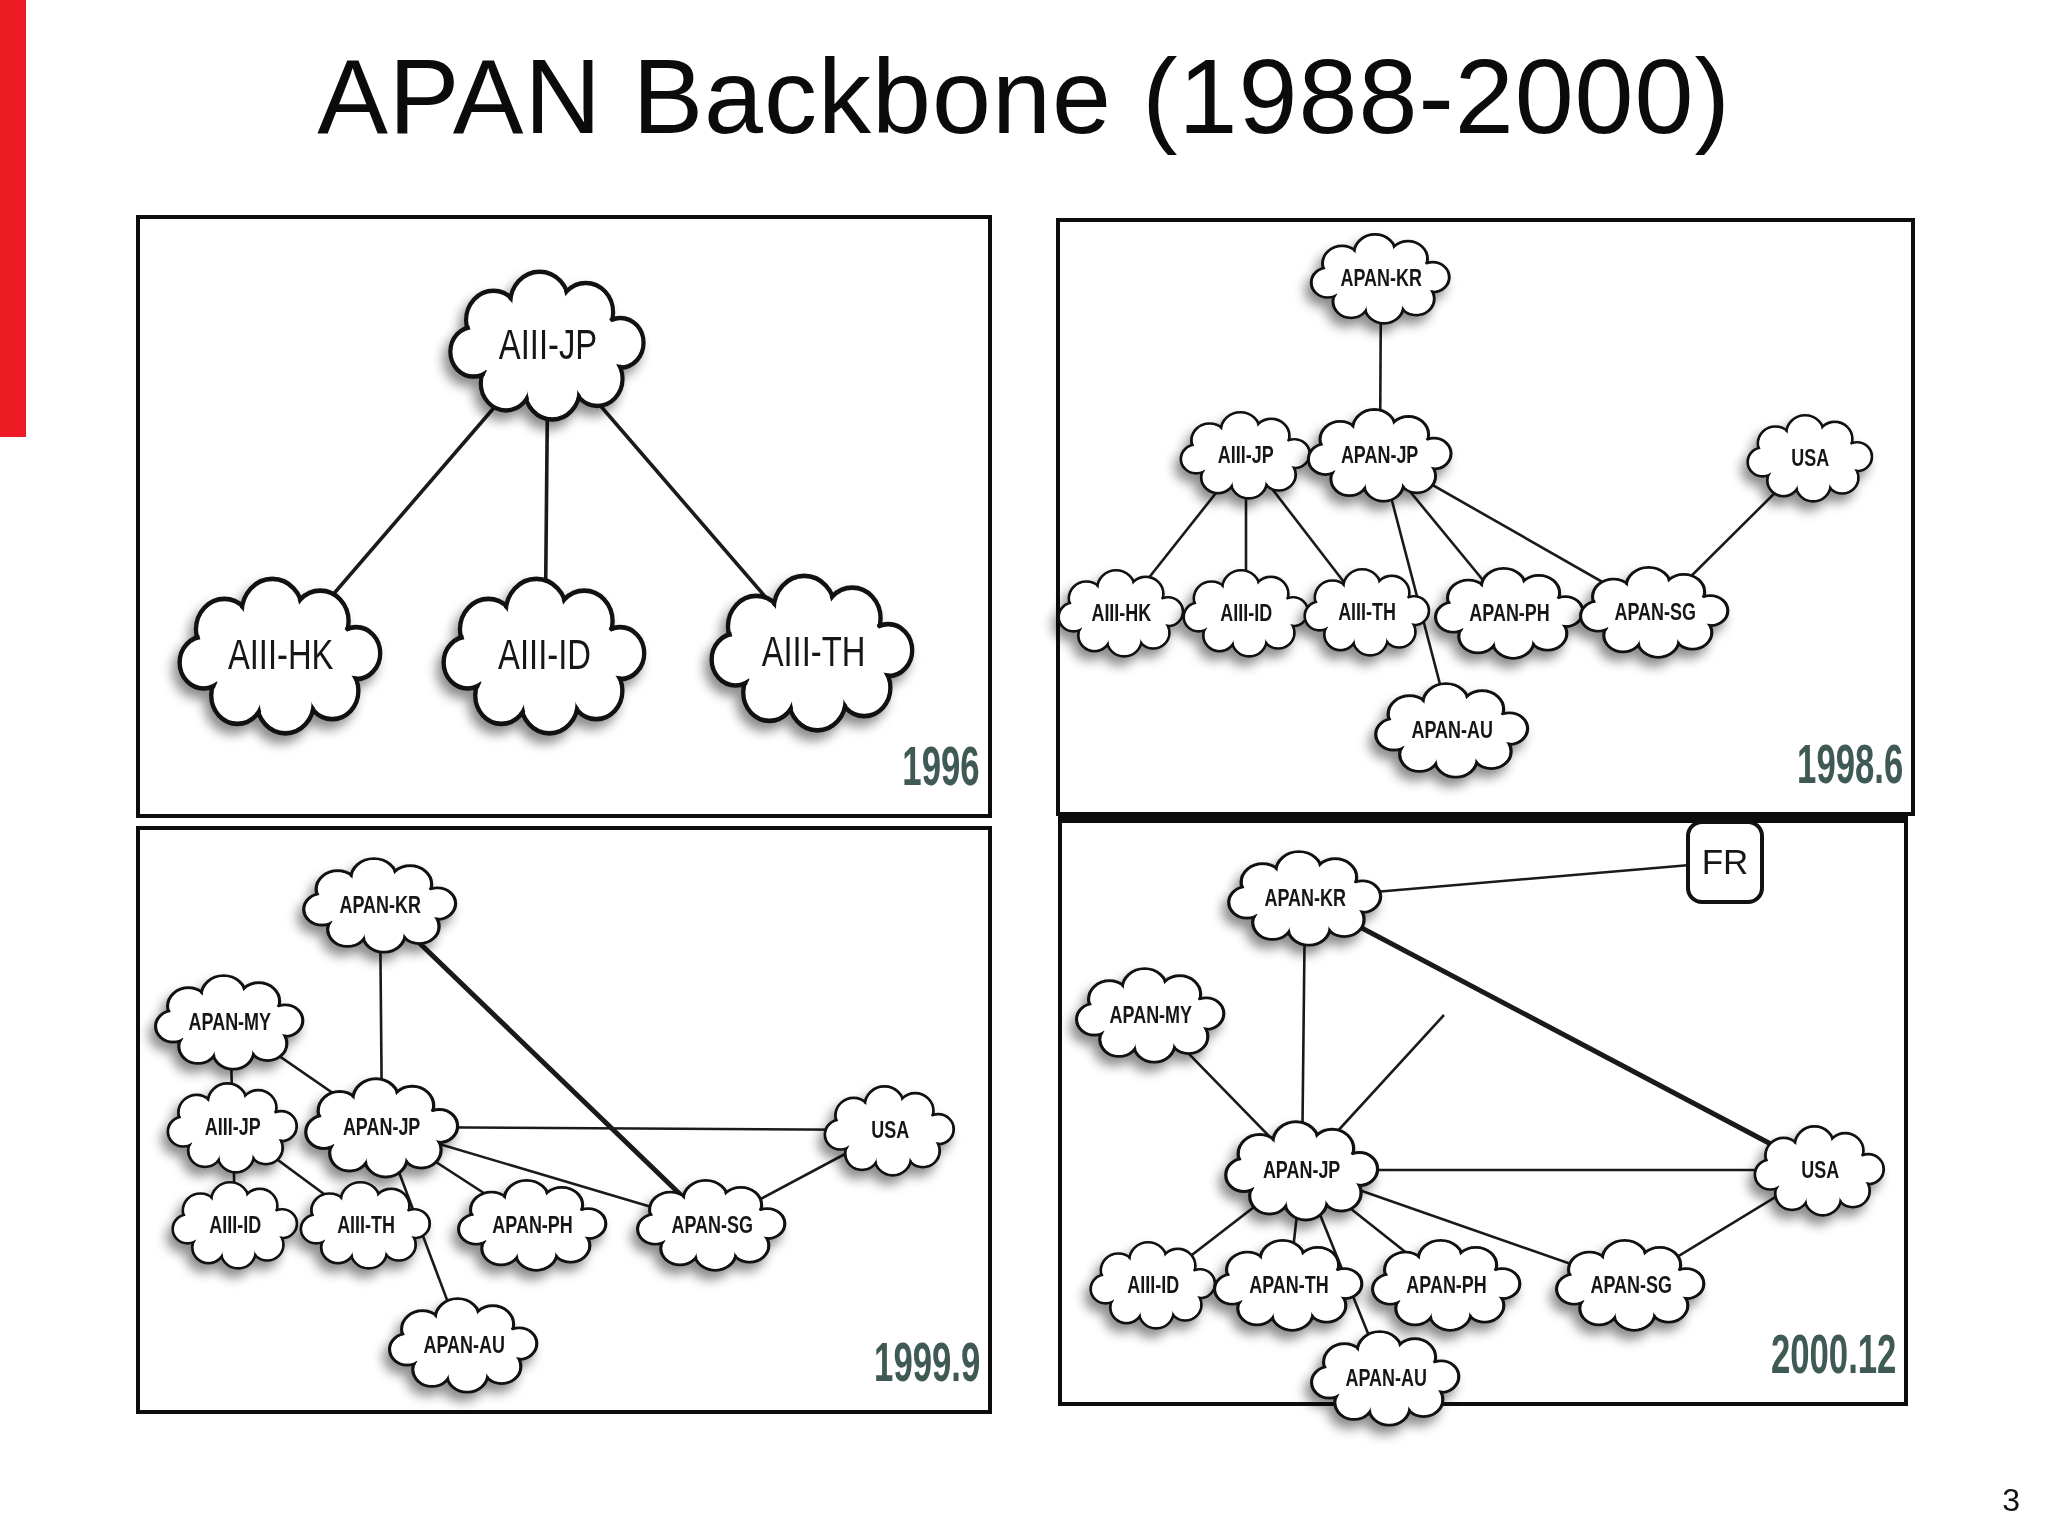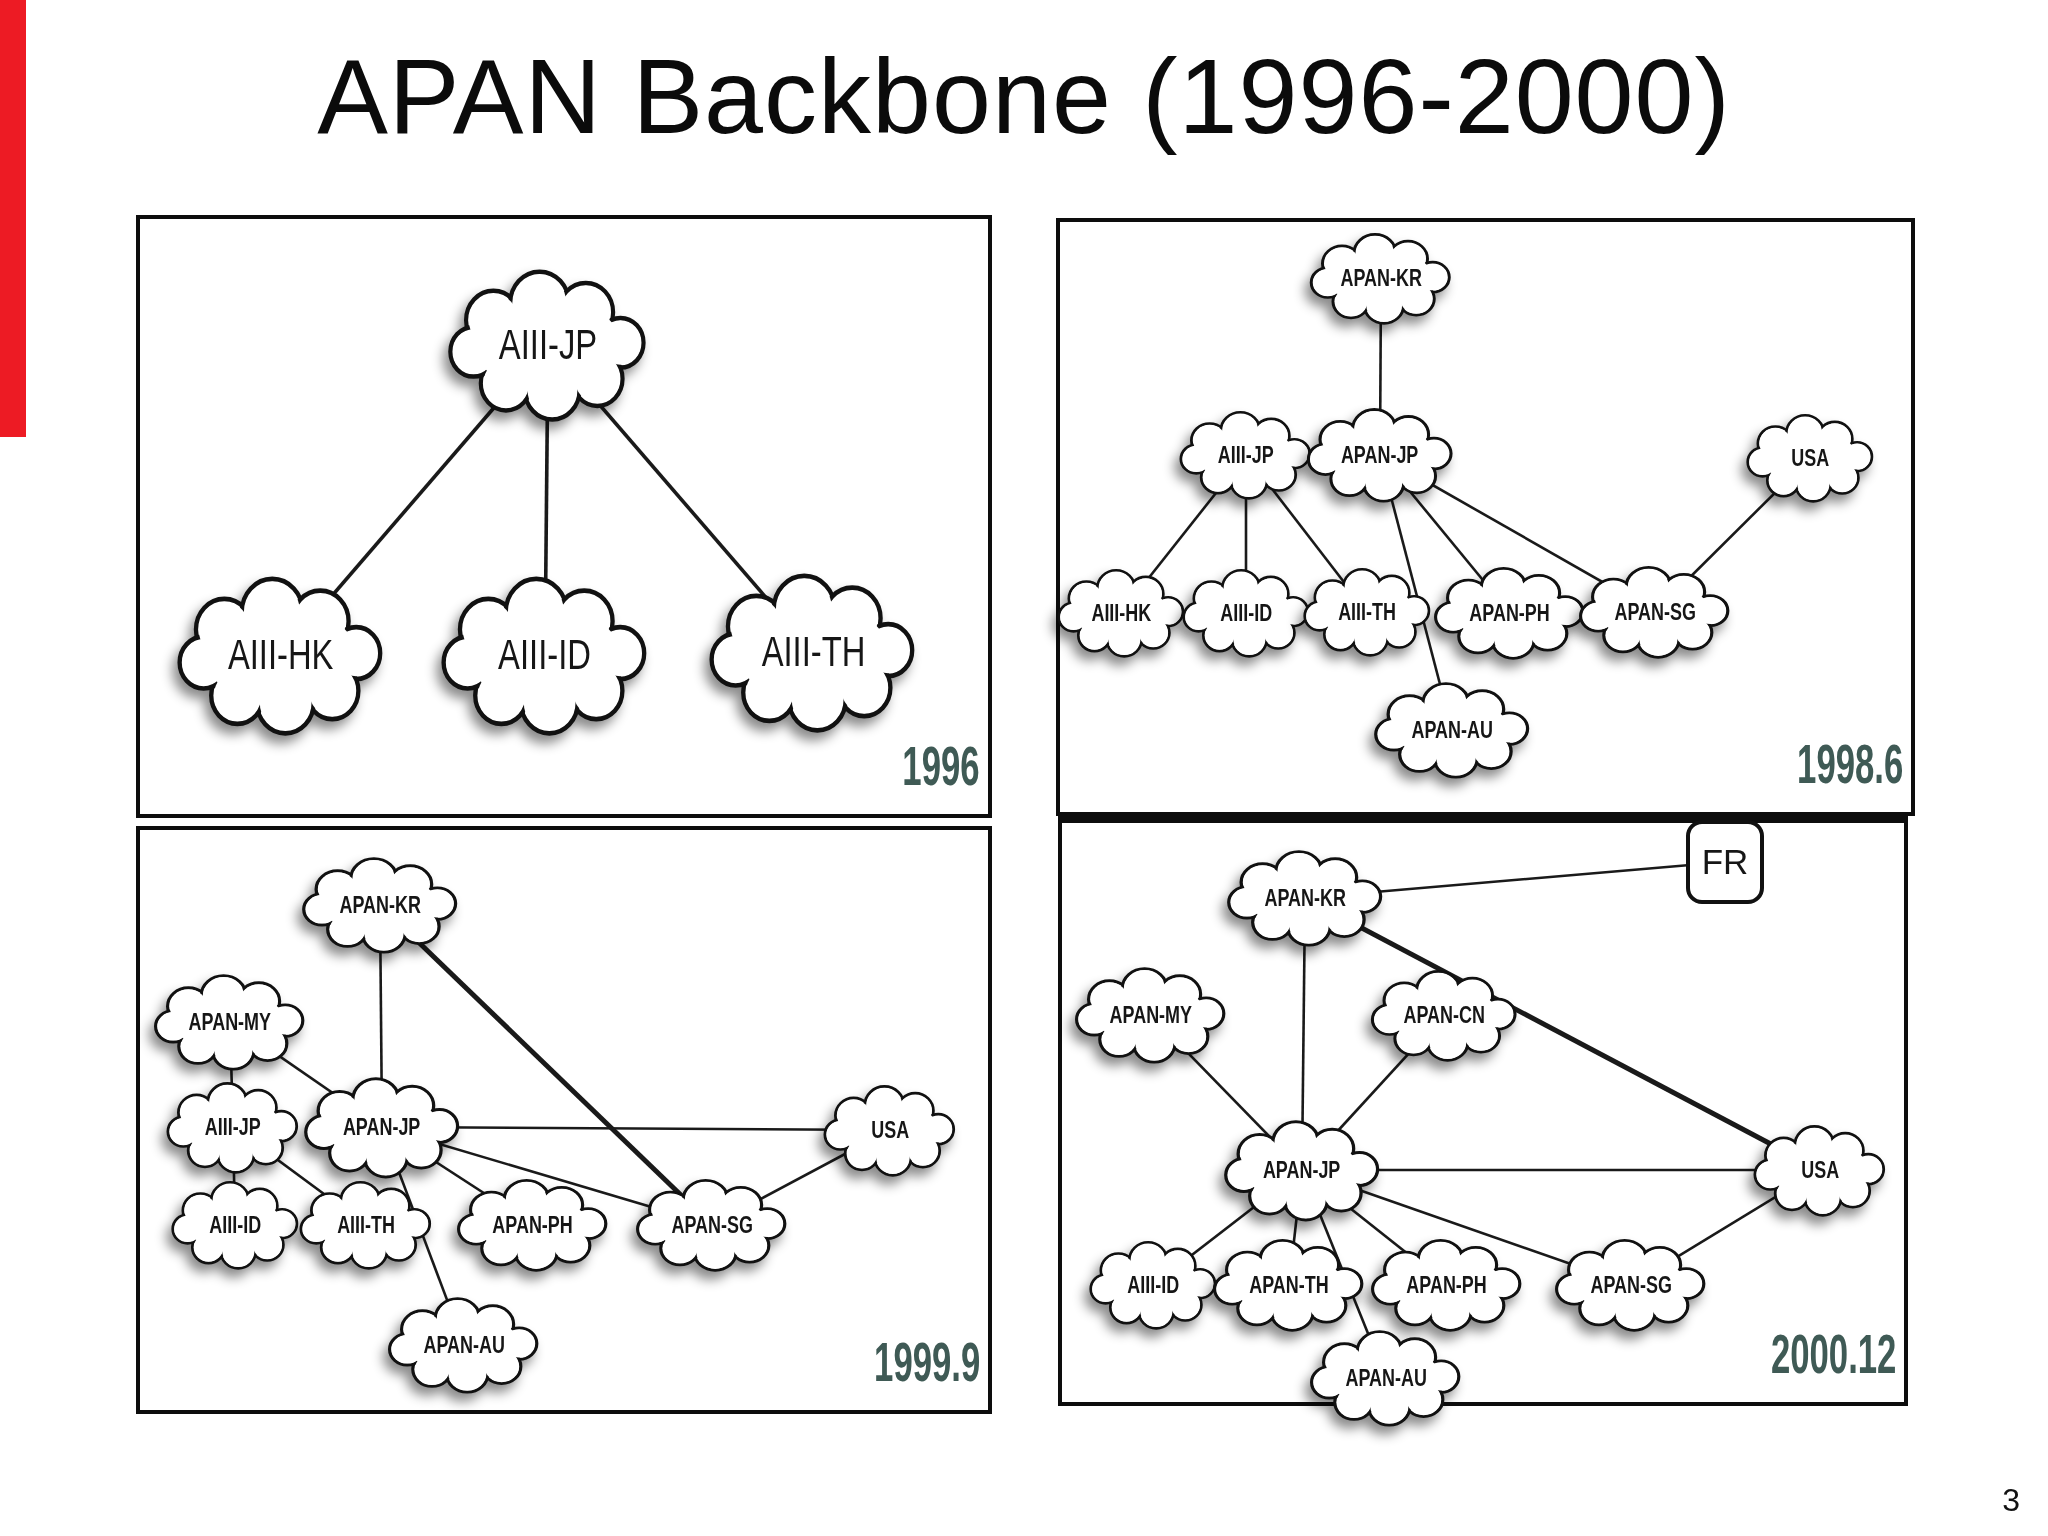--- a/index.html
+++ b/index.html
@@ -51,21 +51,21 @@
           <circle cx="147" cy="100" r="21.5"></circle>
           <circle cx="104" cy="110" r="23.5"></circle>
           <circle cx="60" cy="104" r="21.5"></circle>
           <circle cx="29" cy="76" r="19.5"></circle>
         </g>
       </symbol>
     </defs>
   </svg>
 
   <div id="accent-bar" style="background: rgb(237, 27, 36);"></div>
-  <div id="title">APAN Backbone (1996-2000)</div>
+  <div id="title">APAN Backbone (1988-2000)</div>
   <svg id="edges" width="2048" height="1536">
       <line x1="548" y1="345" x2="281" y2="655" stroke="#1a1a1a" stroke-width="3.6"></line>
       <line x1="548" y1="345" x2="545" y2="655" stroke="#1a1a1a" stroke-width="3.6"></line>
       <line x1="548" y1="345" x2="813" y2="652" stroke="#1a1a1a" stroke-width="3.6"></line>
       <line x1="1381" y1="278" x2="1380" y2="455" stroke="#1a1a1a" stroke-width="2.6"></line>
       <line x1="1246" y1="455" x2="1121" y2="613" stroke="#1a1a1a" stroke-width="2.6"></line>
       <line x1="1246" y1="455" x2="1246" y2="613" stroke="#1a1a1a" stroke-width="2.6"></line>
       <line x1="1246" y1="455" x2="1367" y2="612" stroke="#1a1a1a" stroke-width="2.6"></line>
       <line x1="1380" y1="455" x2="1452" y2="730" stroke="#1a1a1a" stroke-width="2.6"></line>
       <line x1="1380" y1="455" x2="1510" y2="613" stroke="#1a1a1a" stroke-width="2.6"></line>
@@ -256,26 +256,20 @@
     </div>
     <div class="node small rect" style="left: 1686px; top: 820px; width: 78px; height: 84px;">
       <span class="nlabel">FR</span>
     </div>
     <div class="node small" style="left: 1071px; top: 965px; width: 160px; height: 100px;">
       <svg class="cloudshape" viewBox="0 0 200 140" preserveAspectRatio="none">
         <use href="#cloud"></use>
       </svg>
       <span class="nlabel">APAN-MY</span>
     </div>
-    <div class="node small" style="left: 1366.5px; top: 967.5px; width: 155px; height: 95px;">
-      <svg class="cloudshape" viewBox="0 0 200 140" preserveAspectRatio="none">
-        <use href="#cloud"></use>
-      </svg>
-      <span class="nlabel">APAN-CN</span>
-    </div>
     <div class="node small" style="left: 1219.5px; top: 1117.5px; width: 165px; height: 105px;">
       <svg class="cloudshape" viewBox="0 0 200 140" preserveAspectRatio="none">
         <use href="#cloud"></use>
       </svg>
       <span class="nlabel">APAN-JP</span>
     </div>
     <div class="node small" style="left: 1750px; top: 1122.5px; width: 140px; height: 95px;">
       <svg class="cloudshape" viewBox="0 0 200 140" preserveAspectRatio="none">
         <use href="#cloud"></use>
       </svg>

